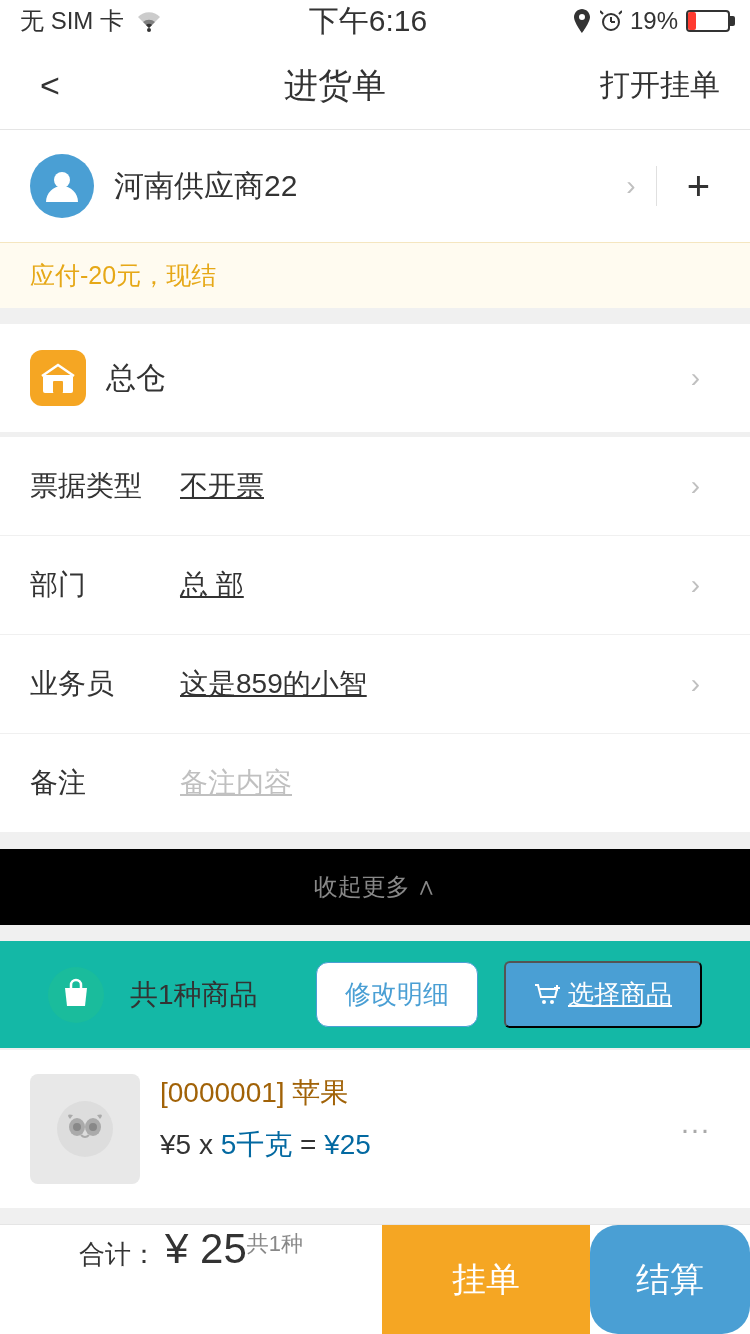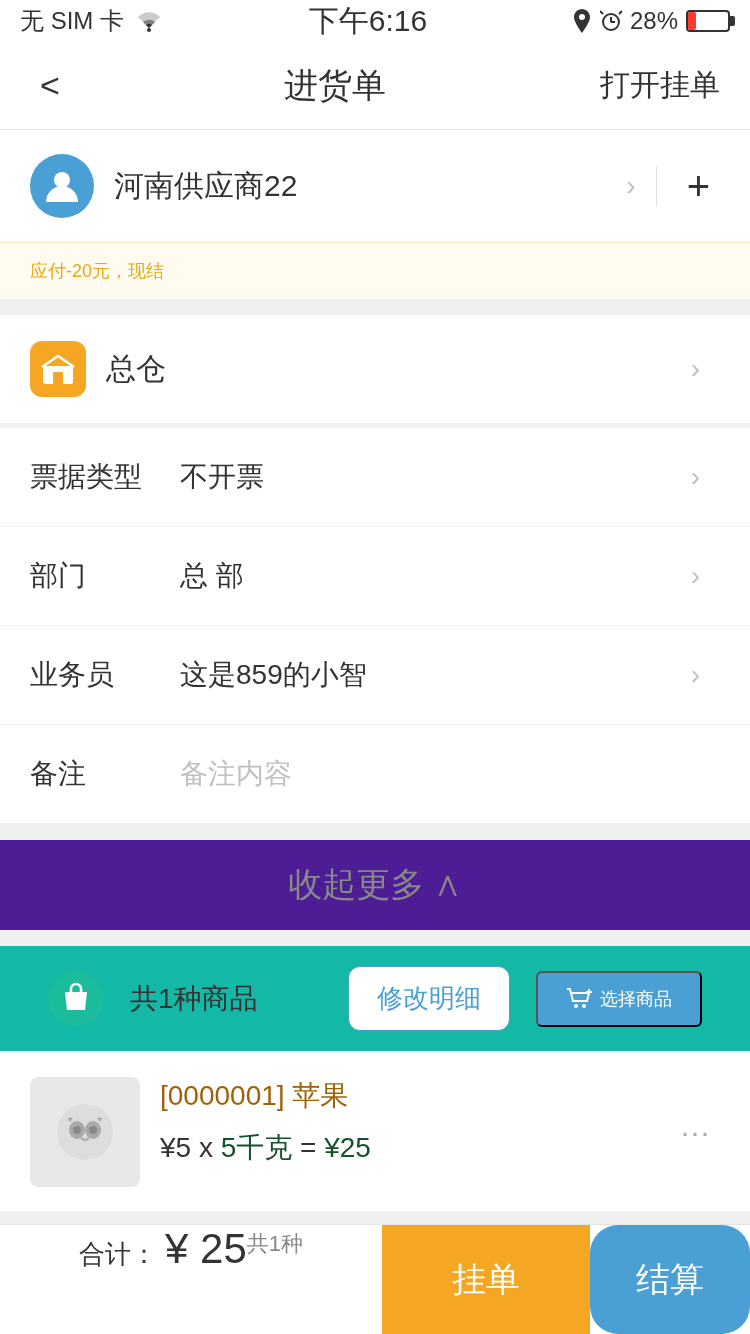--- a/index.html
+++ b/index.html
@@ -132,21 +132,21 @@
       width: 1px;
       height: 40px;
       background: #e0e0e0;
       margin-right: 20px;
     }
 
     
     .notice-bar {
       background: #fffbf0;
       padding: 16px 30px;
-      font-size: 18px;
+      font-size: 25px;
       color: #e6a817;
       border-top: 1px solid #f5e6c0;
     }
 
     
     .warehouse-section {
       background: #6d28d9;
       margin-top: 16px;
       margin-bottom: 0;
     }
@@ -191,31 +191,32 @@
       font-size: 28px;
       color: #333;
       width: 130px;
       flex-shrink: 0;
     }
     .form-value {
       flex: 1;
       font-size: 28px;
       color: #333;
       padding-left: 20px;
+      text-decoration: underline;
     }
     .form-value.placeholder {
       color: #c0c0c0;
     }
 
     
     .collapse-bar {
-      background: #4c1d95;
+      background: #000000;
       text-align: center;
       padding: 22px 30px;
-      font-size: 34px;
+      font-size: 24px;
       color: #888;
       cursor: pointer;
       margin-top: 0;
     }
 
     
     .product-header {
       background: #14b8a6;
       display: flex;
       align-items: center;
@@ -245,26 +246,27 @@
       background: #fff;
       padding: 14px 28px;
       font-size: 26px;
       border-radius: 12px;
       cursor: pointer;
     }
     .btn-blue {
       background: #4a9fd4;
       color: #fff;
       padding: 14px 28px;
-      font-size: 18px;
+      font-size: 26px;
       border-radius: 6px;
       cursor: pointer;
       display: flex;
       align-items: center;
       gap: 8px;
+      text-decoration: underline;
     }
 
     
     .product-item {
       background: #fff;
       display: flex;
       align-items: flex-start;
       padding: 24px 30px;
       margin-top: 2px;
       gap: 20px;
@@ -285,21 +287,21 @@
     }
     .product-name {
       font-size: 28px;
       color: #a16207;
       margin-bottom: 14px;
     }
     .product-price {
       font-size: 28px;
       color: #333;
     }
-    .product-price .blue { color: #14532d; }
+    .product-price .blue { color: #0369a1; }
     .product-more {
       font-size: 30px;
       color: #aaa;
       padding: 0 10px;
       cursor: pointer;
       align-self: center;
     }
 
     
     .spacer { height: 160px; }
@@ -376,21 +378,21 @@
   <div class="status-right">
     <svg width="20" height="24" viewBox="0 0 20 24">
       <path d="M10 0C6 0 2 3.6 2 8c0 5.4 8 16 8 16s8-10.6 8-16c0-4.4-4-8-8-8zm0 11a3 3 0 110-6 3 3 0 010 6z" fill="#333"></path>
     </svg>
     <svg width="22" height="24" viewBox="0 0 22 24">
       <circle cx="11" cy="13" r="8" stroke="#333" stroke-width="2" fill="none"></circle>
       <line x1="11" y1="8" x2="11" y2="13" stroke="#333" stroke-width="2"></line>
       <line x1="11" y1="13" x2="15" y2="13" stroke="#333" stroke-width="2"></line>
       <path d="M3 5L0 2M19 5l3-3" stroke="#333" stroke-width="2"></path>
     </svg>
-    <span>28%</span>
+    <span>19%</span>
     <div class="battery-icon">
       <div class="battery-fill"></div>
     </div>
   </div>
 </div>
 
 <div class="nav-bar">
   <span class="nav-back">&lt;</span>
   <span class="nav-title">进货单</span>
   <span class="nav-action">打开挂单</span>

